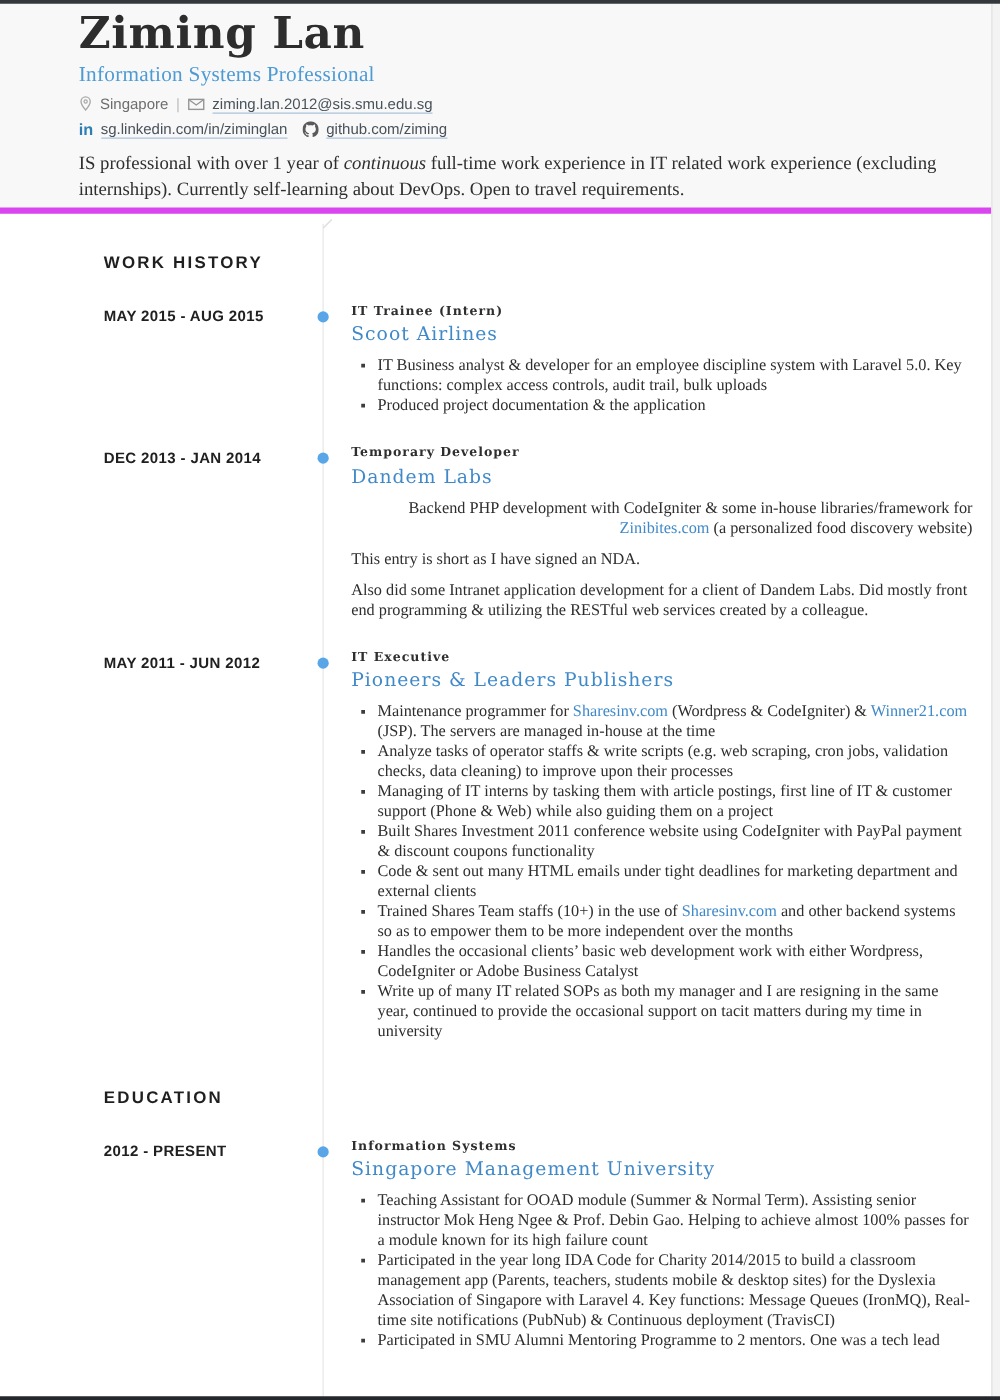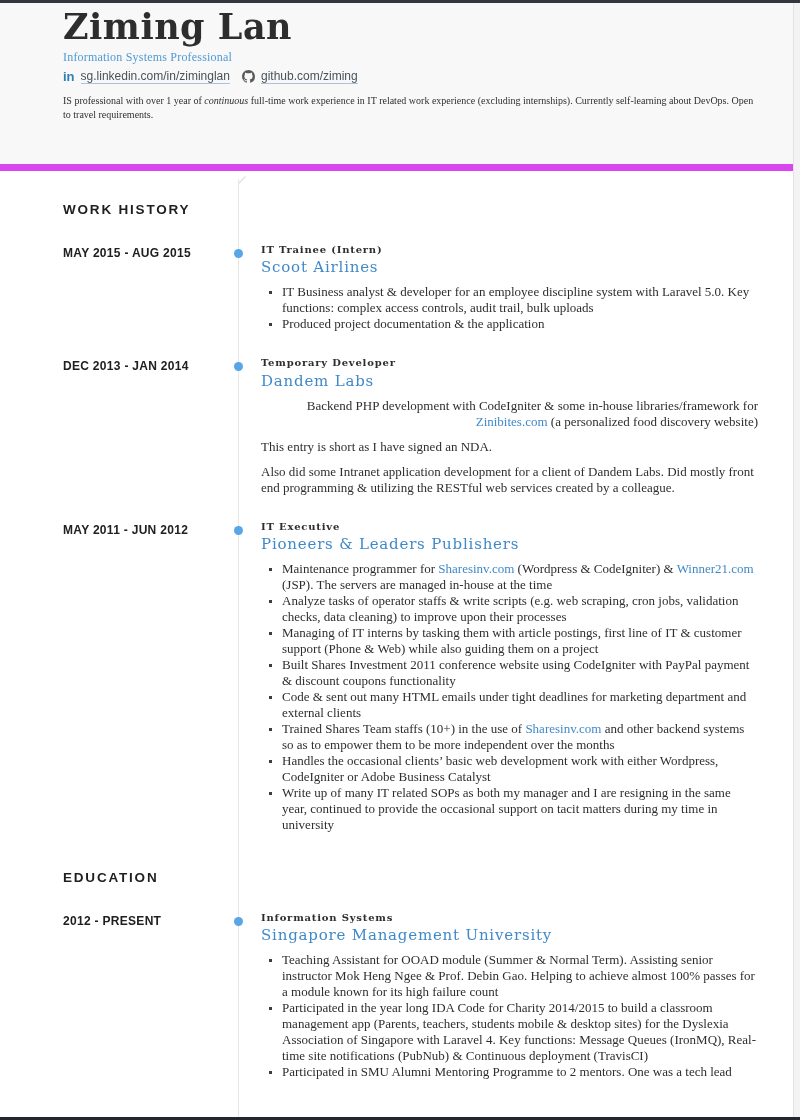--- a/index.html
+++ b/index.html
@@ -15,47 +15,47 @@
     font-family:"Liberation Serif", serif;
     -webkit-font-smoothing:antialiased;
   }
   .top-bar{position:absolute;top:0;left:0;right:0;height:3px;background:#34383c;z-index:20;}
   .bottom-bar{position:absolute;bottom:0;left:0;right:0;height:3px;background:#24272b;z-index:20;}
   .scrollbar-track{position:absolute;top:3px;bottom:3px;right:0;width:6px;background:#f3f3f3;border-left:1px solid #e2e2e2;z-index:10;}
   .page{position:absolute;top:3px;left:0;right:6px;bottom:3px;display:flex;flex-direction:column;overflow:hidden;}
 
   
   .resume-header{
-    background:#f8f8f8;border-bottom:7px solid #d946ef;
+    background:#f8f8f8;border-bottom:5px solid #d946ef;
     padding:5px 40px 0 63px;height:168px;box-sizing:border-box;flex:0 0 auto;
   }
   .name{
     margin:0;font-family:"DejaVu Serif", serif;font-weight:700;
     font-size:35px;line-height:1.1;color:#2d2d2d;letter-spacing:.5px;
   }
   .role{
-    margin-top:3px;font-size:12px;line-height:1.2;color:var(--subtitle-blue);letter-spacing:.2px;
+    margin-top:3px;font-size:17px;line-height:1.2;color:var(--subtitle-blue);letter-spacing:.2px;
   }
   .contact-row{
     display:flex;align-items:center;gap:6px;
     font-family:"Liberation Sans", sans-serif;font-size:12px;color:#6d6d6d;
   }
   .contact-row.first{margin-top:6px;}
   .contact-row.second{margin-top:5px;}
   .sep{color:#bdbdbd;}
   .contact-link{color:#49525a;text-decoration:none;border-bottom:1px solid #a9c3dc;cursor:pointer;}
   .icon{display:inline-flex;align-items:center;justify-content:center;flex:0 0 auto;}
   .linkedin-glyph{font-family:"Liberation Sans",sans-serif;font-weight:bold;font-size:13px;color:var(--linkedin-blue);line-height:1;}
   .summary{
-    margin-top:10px;font-size:10px;line-height:1.4;color:#2f2f2f;max-width:710px;
+    margin-top:10px;font-size:15px;line-height:1.4;color:#2f2f2f;max-width:710px;
   }
   .summary em{font-style:italic;}
 
   
-  .main{flex:1 1 auto;position:relative;}
+  .main{flex:1 1 auto;position:relative;margin-left:20px;}
   .timeline-line{position:absolute;left:238px;top:8px;bottom:0;width:1px;background:var(--timeline-gray);}
   .timeline-notch{position:absolute;left:238px;top:0;width:8px;height:9px;}
 
   .section{margin-top:30px;}
   .section + .section{margin-top:36px;}
   .section-heading{
     margin:0;padding-left:63px;
     font-family:"Liberation Sans",sans-serif;font-weight:bold;
     font-size:13.5px;letter-spacing:1.8px;color:#1f1f1f;line-height:1.3;
   }
@@ -93,20 +93,37 @@
 <body>
 
 <div class="top-bar"></div>
 
 <div class="page">
 
   <header class="resume-header">
     <h1 class="name">Ziming Lan</h1>
     <div class="role">Information Systems Professional</div>
 
+    <div class="contact-row first">
+      <span class="icon">
+        <svg width="11" height="14" viewBox="0 0 12 14">
+            <path d="M6 1C3.8 1 2 2.8 2 5c0 2.9 4 7.4 4 7.4S10 7.9 10 5c0-2.2-1.8-4-4-4z" fill="none" stroke="#a9a9a9" stroke-width="1.2"></path>
+            <circle cx="6" cy="5" r="1.4" fill="none" stroke="#a9a9a9" stroke-width="1.1"></circle>
+          </svg>
+      </span>
+      <span>Singapore</span>
+      <span class="sep">|</span>
+      <span class="icon">
+        <svg width="14" height="11" viewBox="0 0 14 11">
+            <rect x="1" y="1.5" width="12" height="8" fill="none" stroke="#949494" stroke-width="1.1"></rect>
+            <path d="M1.5 2l5.5 4 5.5-4" fill="none" stroke="#949494" stroke-width="1.1"></path>
+          </svg>
+      </span>
+      <a class="contact-link">ziming.lan.2012@sis.smu.edu.sg</a>
+    </div>
 
     <div class="contact-row second">
       <span class="icon linkedin-glyph">in</span>
       <a class="contact-link">sg.linkedin.com/in/ziminglan</a>
       <span class="icon" style="margin-left:6px;">
         <svg width="13" height="13" viewBox="0 0 16 16">
             <path fill="#5a5a5a" d="M8 0C3.58 0 0 3.58 0 8c0 3.54 2.29 6.53 5.47 7.59.4.07.55-.17.55-.38 0-.19-.01-.82-.01-1.49-2.01.37-2.53-.49-2.69-.94-.09-.23-.48-.94-.82-1.13-.28-.15-.68-.52-.01-.53.63-.01 1.08.58 1.23.82.72 1.21 1.87.87 2.33.66.07-.52.28-.87.51-1.07-1.78-.2-3.64-.89-3.64-3.95 0-.87.31-1.59.82-2.15-.08-.2-.36-1.02.08-2.12 0 0 .67-.21 2.2.82.64-.18 1.32-.27 2-.27s1.36.09 2 .27c1.53-1.04 2.2-.82 2.2-.82.44 1.1.16 1.92.08 2.12.51.56.82 1.27.82 2.15 0 3.07-1.87 3.75-3.65 3.95.29.25.54.73.54 1.48 0 1.07-.01 1.93-.01 2.2 0 .21.15.46.55.38A8.01 8.01 0 0 0 16 8c0-4.42-3.58-8-8-8z"></path>
           </svg>
       </span>
       <a class="contact-link">github.com/ziming</a>

